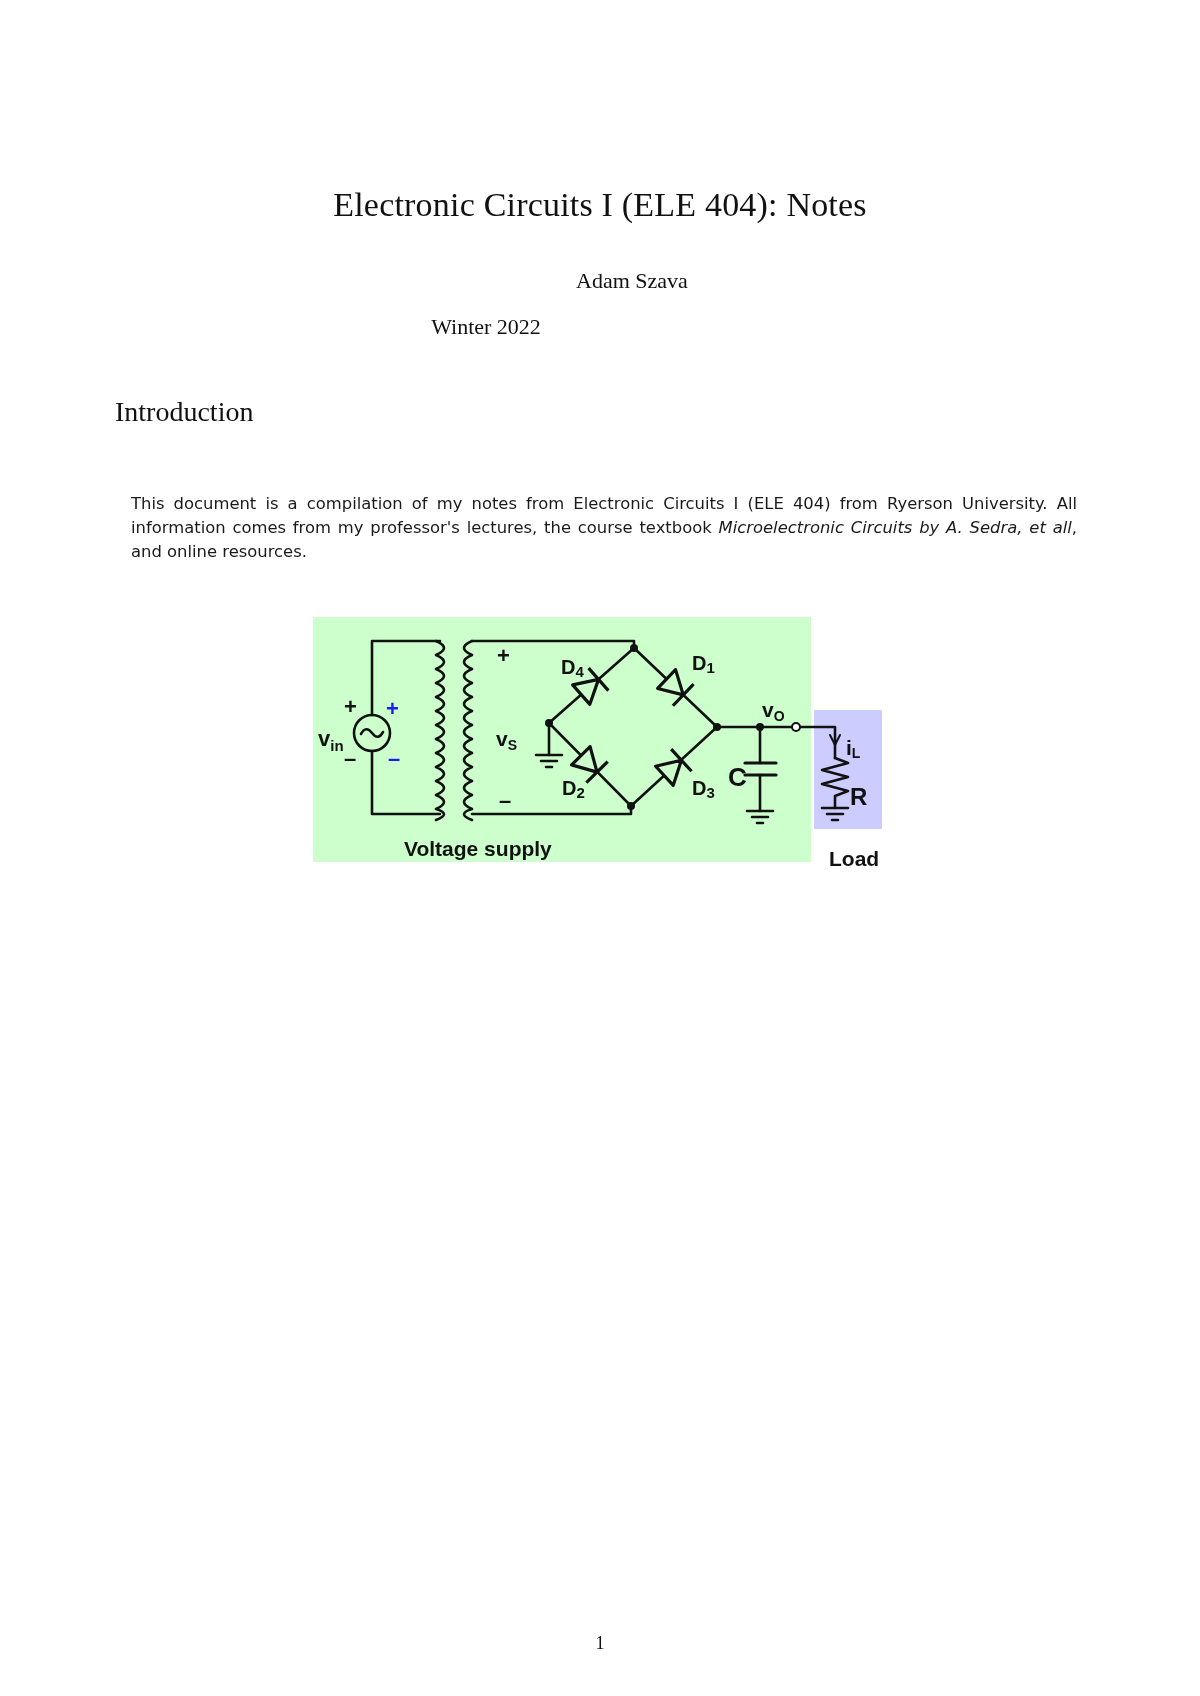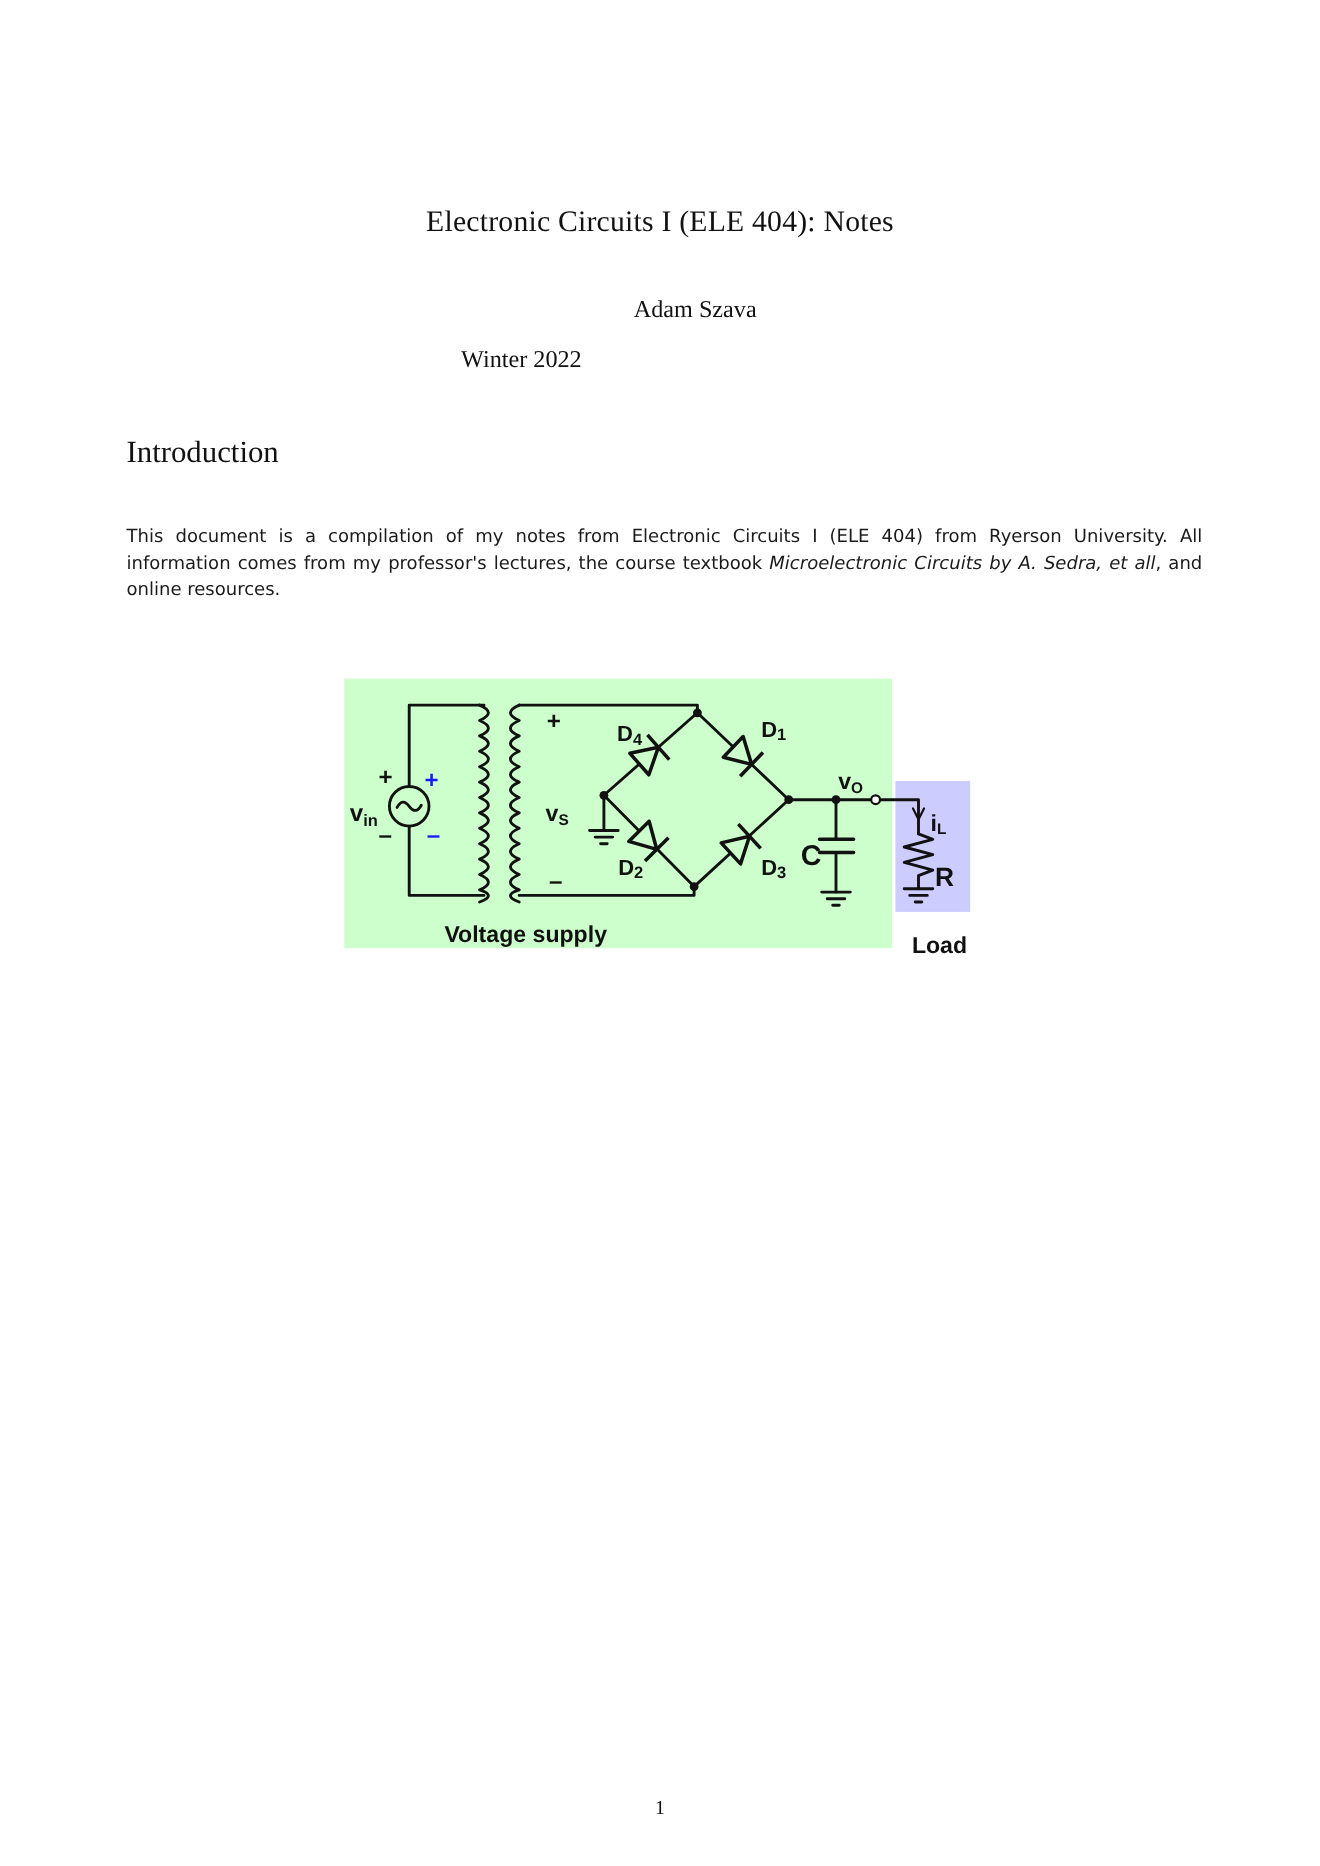--- a/index.html
+++ b/index.html
@@ -1,30 +1,30 @@
 <!DOCTYPE html>
 <html><head>
   <meta charset="utf-8">
   <style>
     html, body { margin: 0; padding: 0; background: #ffffff; }
     body { width: 1200px; height: 1696px; position: relative; overflow: hidden;
            font-family: "DejaVu Serif", "Liberation Serif", serif; color: #111; }
     .page { position: absolute; left: 0; top: 0; width: 1200px; height: 1696px; }
     .title { position: absolute; left: 0; width: 1200px; top: 186px; text-align: center;
-             font-family: "Liberation Serif", serif; font-size: 27px; letter-spacing: 0.2px; }
+             font-family: "Liberation Serif", serif; font-size: 34px; letter-spacing: 0.2px; }
     .author { position: absolute; left: 0; width: 1200px; top: 268px; text-align: center;
               font-family: "Liberation Serif", serif; font-size: 22px; padding-left: 32px; }
     .date { position: absolute; left: 0; width: 948px; top: 314px; text-align: center;
-            font-family: "Liberation Serif", serif; font-size: 22px; }
+            font-family: "Liberation Serif", serif; font-size: 22px; padding-left: 12px; }
     .section-heading { position: absolute; left: 115px; top: 396px;
                        font-family: "Liberation Serif", serif; font-weight: normal; font-size: 28px; }
     .body-text { position: absolute; left: 115px; width: 978px; top: 476px;
                  font-family: "DejaVu Sans", sans-serif; font-size: 16.4px; line-height: 24px;
                  text-align: justify; color: #1a1a1a; }
-    .body-text p { margin: 0; }
+    .body-text p { margin: 16px; }
     .body-text p.indent { text-indent: 28px; }
     .body-text em { font-style: italic; }
     .figure { position: absolute; left: 0; top: 0; width: 1200px; height: 1696px; pointer-events: none; }
     .figure svg { position: absolute; left: 0; top: 0; }
     .page-number { position: absolute; left: 0; width: 1200px; top: 1633px; text-align: center;
                    font-family: "Liberation Serif", serif; font-size: 18px; }
     .svg-label { font-family: "Liberation Sans", sans-serif; font-weight: bold; fill: #111; }
   </style>
 </head>
 <body>

